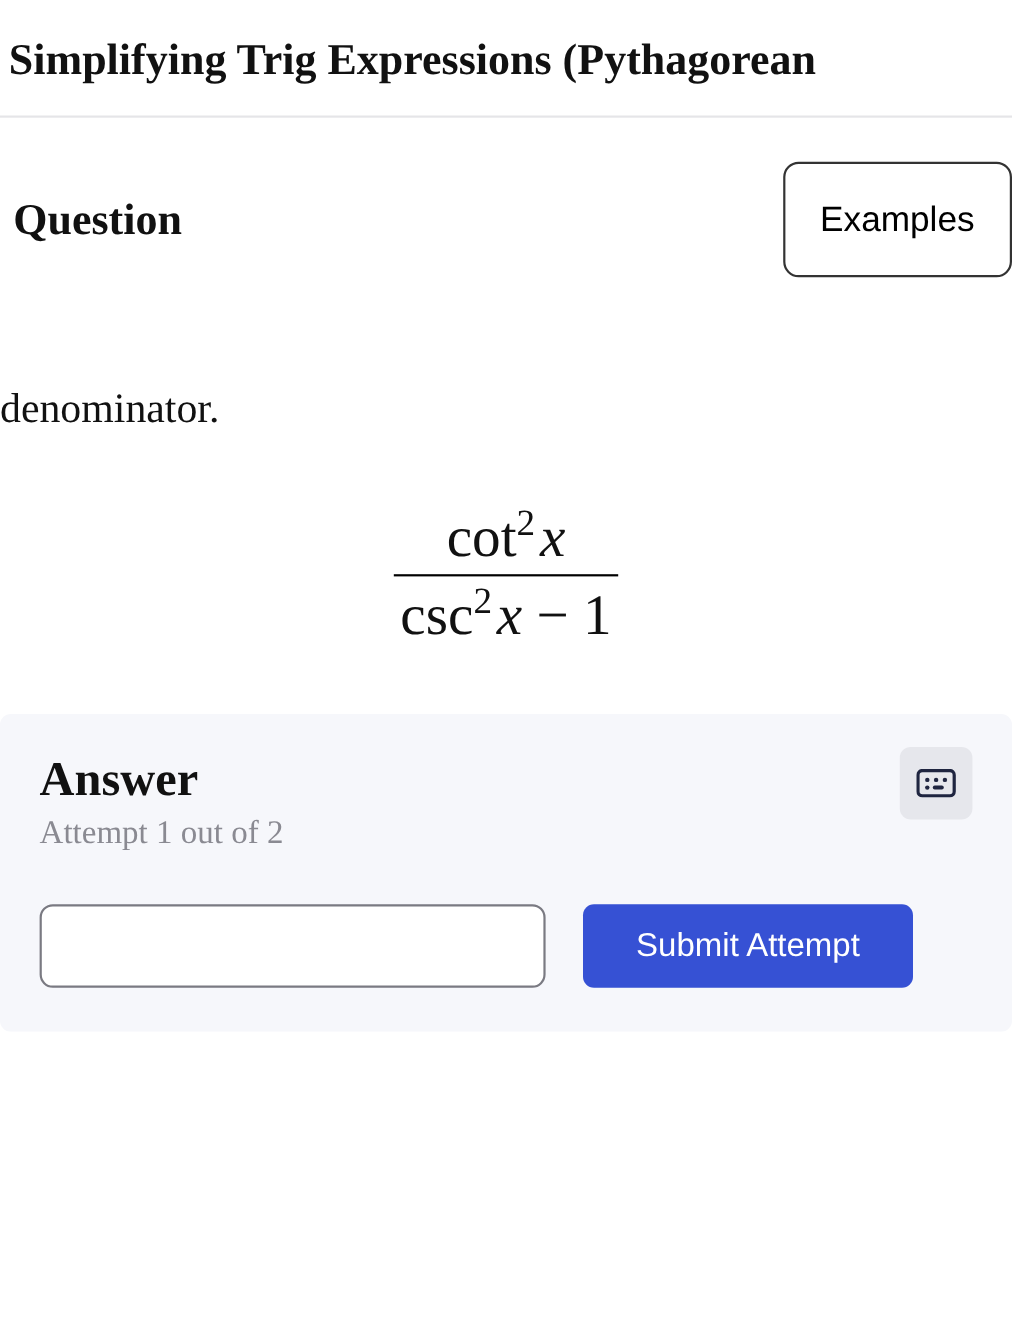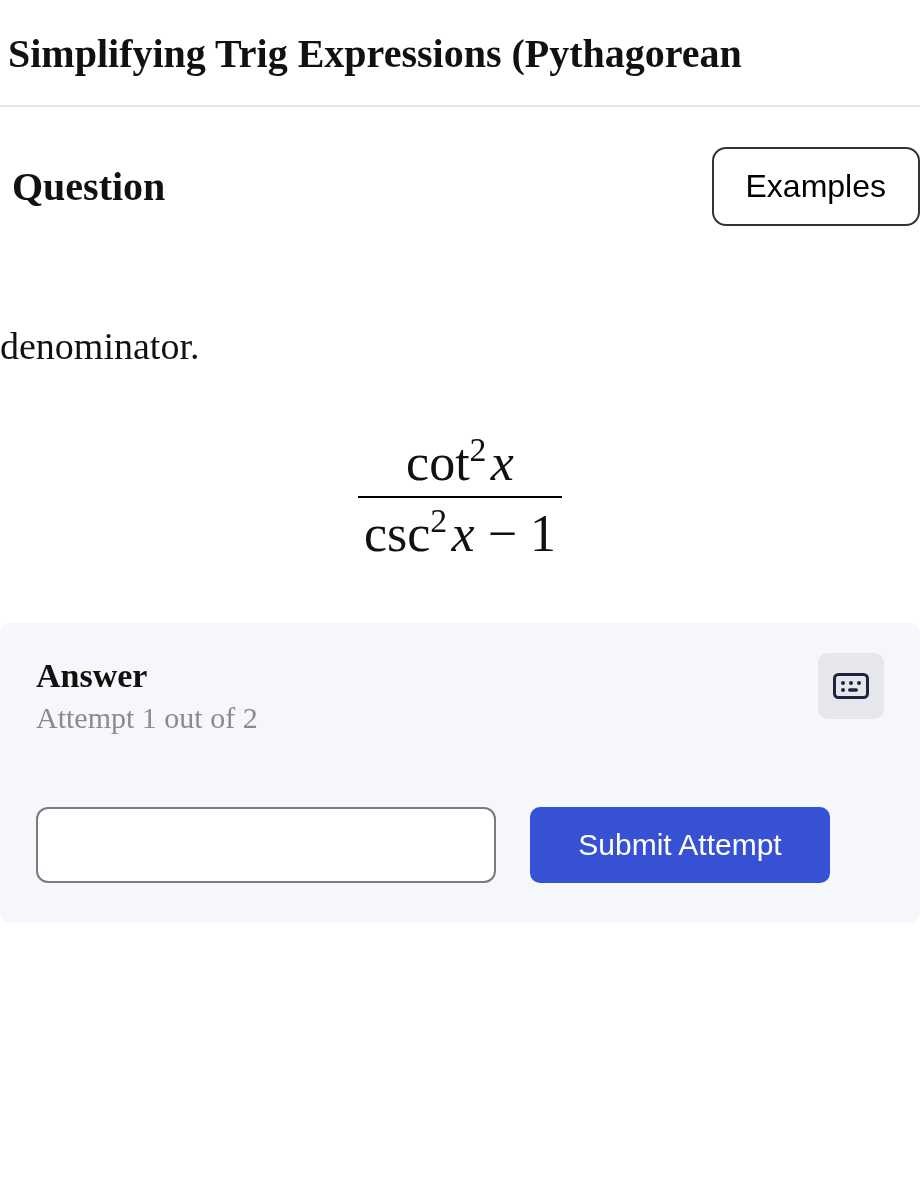--- a/index.html
+++ b/index.html
@@ -32,21 +32,21 @@
   }
   .question-label {
     font-family: Georgia, serif;
     font-weight: 700;
     font-size: 40px;
     padding-left: 12px;
   }
   .examples-btn {
     font-family: -apple-system, BlinkMacSystemFont, "Segoe UI", Arial, sans-serif;
     font-size: 32px;
-    padding: 19px 32px;
+    padding: 32px 32px;
     background: #fff;
     border: 2px solid #333;
     border-radius: 14px;
     cursor: pointer;
     margin-right: 0;
   }
   .prompt {
     font-family: Georgia, serif;
     font-size: 38px;
     line-height: 1.35;
@@ -86,28 +86,28 @@
     margin: 0 0 0 0;
   }
   .answer-header-row {
     display: flex;
     justify-content: space-between;
     align-items: flex-start;
   }
   .answer-header {
     font-family: Georgia, serif;
     font-weight: 700;
-    font-size: 34px;
+    font-size: 44px;
     margin-bottom: 6px;
   }
   .attempt-text {
     font-family: Georgia, serif;
     font-size: 30px;
     color: #8a8a92;
-    margin-bottom: 72px;
+    margin-bottom: 48px;
   }
   .keyboard-btn {
     width: 66px;
     height: 66px;
     background: #e6e7ec;
     border: none;
     border-radius: 10px;
     cursor: pointer;
     display: flex;
     align-items: center;

